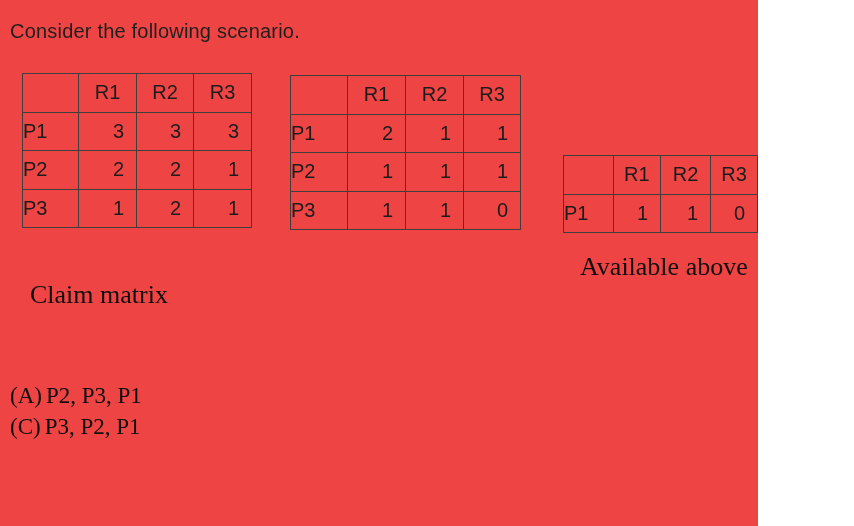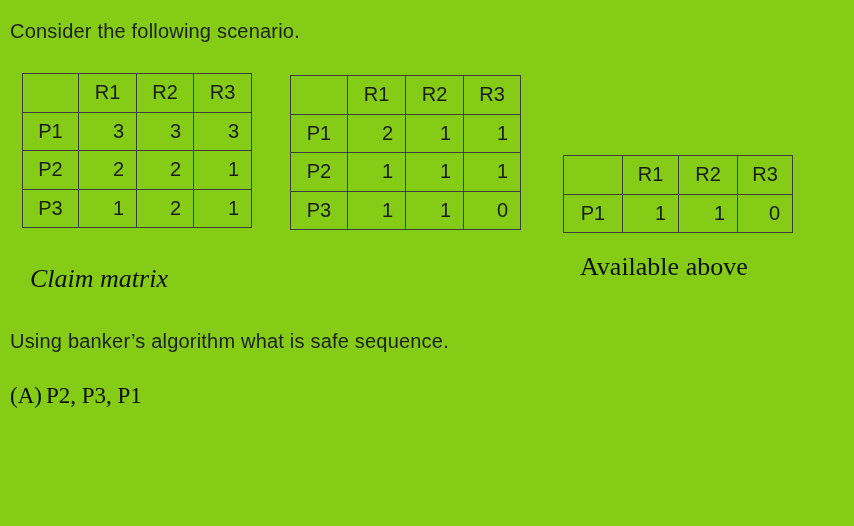--- a/index.html
+++ b/index.html
@@ -1,20 +1,20 @@
 <!DOCTYPE html>
 <html><head>
 <meta charset="utf-8">
 <style>
   html, body { margin: 0; padding: 0; background: #ffffff; }
   .stage {
     position: relative;
-    width: 854px;
+    width: 758px;
     height: 526px;
-    background: #84cc16;
+    background: #ef4444;
     color: #1f1f1f;
     font-family: "Liberation Sans", "DejaVu Sans", sans-serif;
     overflow: hidden;
   }
   .intro {
     position: absolute;
     left: 10px;
     top: 20px;
     font-size: 20px;
     letter-spacing: 0.2px;
@@ -28,33 +28,33 @@
     border: 1.5px solid #3e3e3e;
     height: 37.5px;
     padding: 0;
     font-size: 20px;
     color: #1c1c1c;
     overflow: hidden;
     white-space: nowrap;
   }
   table.grid td.corner { }
   table.grid td.chd { text-align: center; }
-  table.grid td.rh  { text-align: center; }
+  table.grid td.rh  { }
   table.grid td.num { text-align: right; padding-right: 12px; }
   .t-claim { left: 22px;  top: 73px; }
   .t-alloc { left: 290px; top: 75px; }
   .t-avail { left: 563px; top: 155px; }
   .matrix-label {
     position: absolute;
     font-family: "Liberation Serif", "DejaVu Serif", serif;
     font-size: 26px;
     color: #0e0e0e;
     white-space: nowrap;
   }
-  .lbl-claim { left: 30px;  top: 264px; font-style: italic; }
+  .lbl-claim { left: 30px;  top: 280px; }
   .lbl-alloc { left: 312px; top: 272px; }
   .lbl-avail { left: 580px; top: 252px; }
   .question {
     position: absolute;
     left: 10px;
     top: 330px;
     font-size: 20px;
     letter-spacing: 0.2px;
   }
   .options {
@@ -164,21 +164,23 @@
       <td class="num">1</td>
       <td class="num">1</td>
       <td class="num">0</td>
     </tr>
   </tbody>
     </table>
 
   <div class="matrix-label lbl-claim">Claim matrix</div>
   <div class="matrix-label lbl-avail">Available above</div>
 
-  <div class="question">Using banker’s algorithm what is safe sequence.</div>
 
   <div class="options">
     <div class="option">
       <span class="opt-label">(A)</span><span>P2, P3, P1</span>
+    </div>
+    <div class="option">
+      <span class="opt-label">(C)</span><span>P3, P2, P1</span>
     </div>
   </div>
 
 </div>
 
 </body></html>

